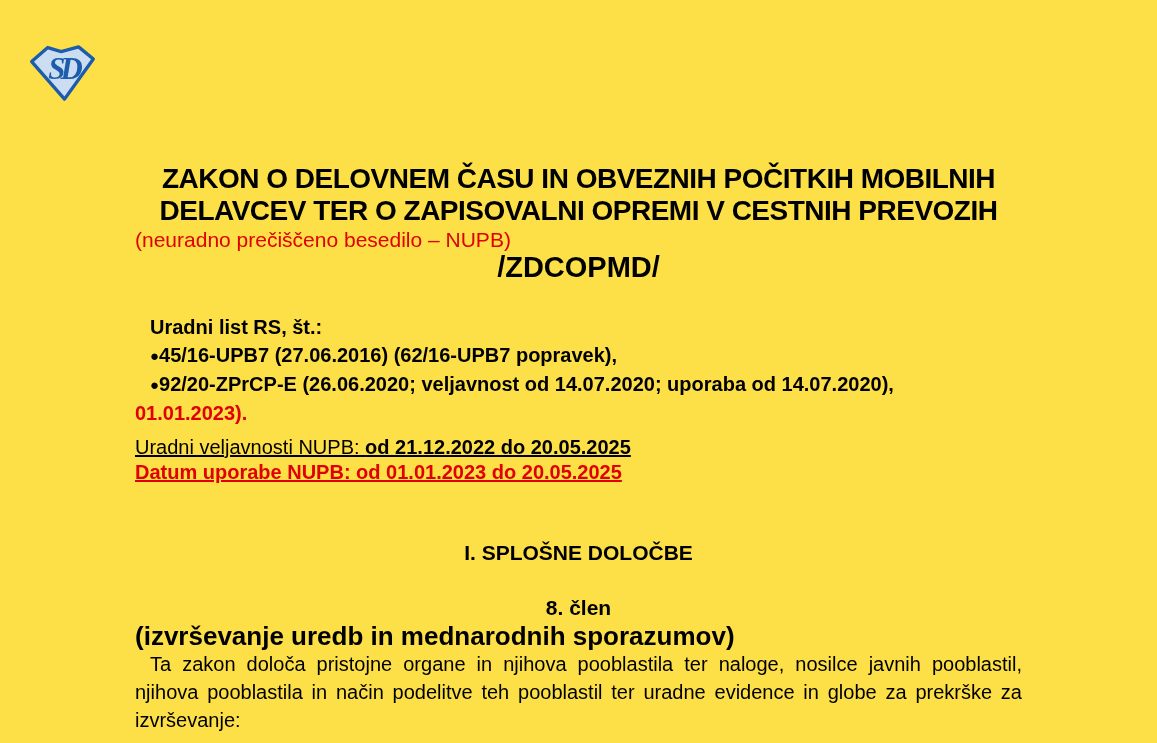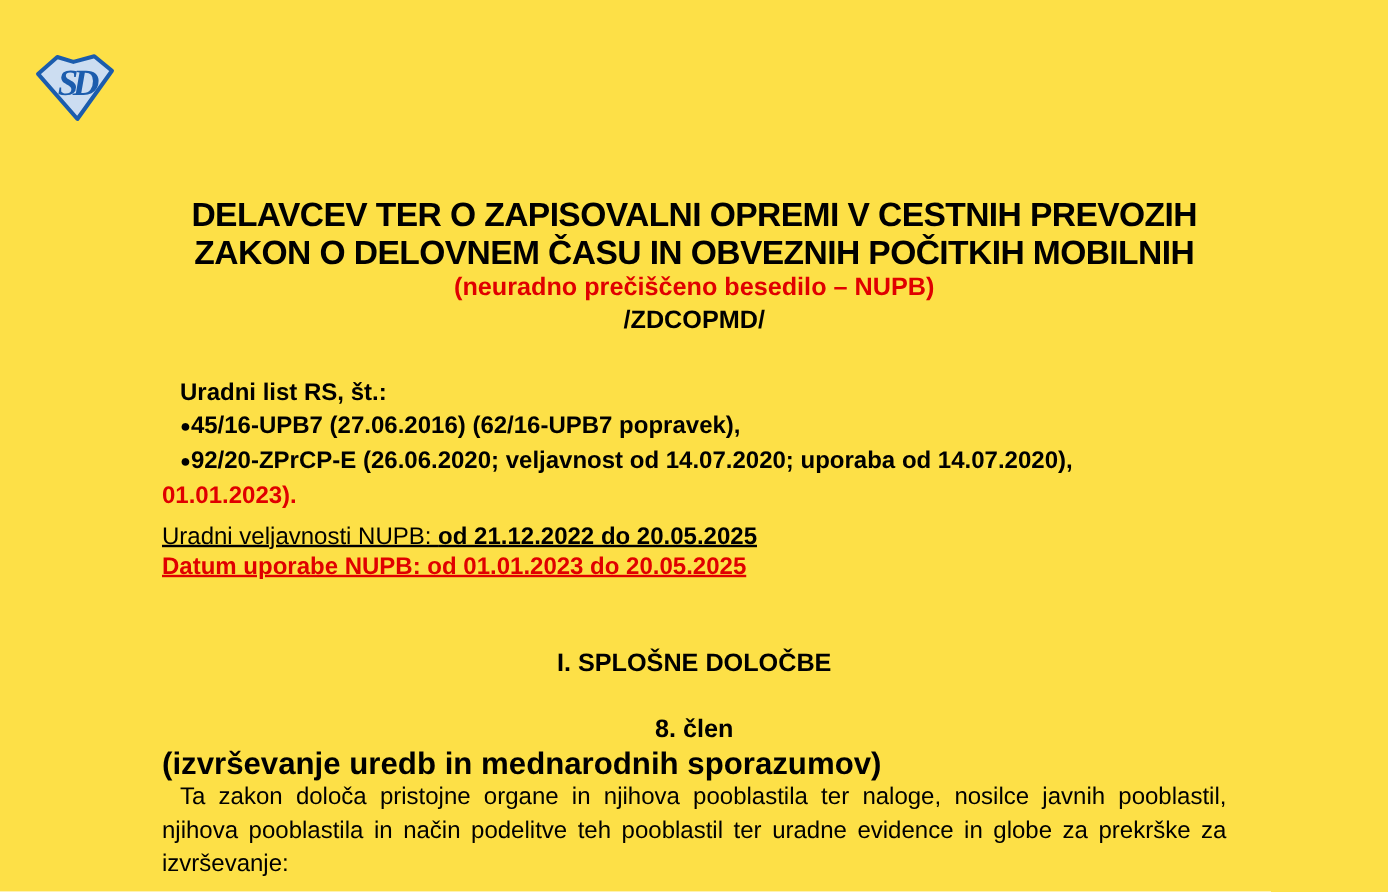--- a/index.html
+++ b/index.html
@@ -30,26 +30,26 @@
     margin-top: 163px;
     font-size: 28px;
     line-height: 32px;
     font-weight: bold;
     text-align: center;
     letter-spacing: -0.5px;
   }
   .subtitle {
     font-size: 21px;
     line-height: 26px;
-    font-weight: bold;
-    text-align: center;
+    font-weight: normal;
+    text-align: left;
     color: var(--red);
   }
   .code {
-    font-size: 21px;
+    font-size: 29px;
     line-height: 28px;
     font-weight: bold;
     text-align: center;
   }
   .gazette { font-size: 20px; line-height: 28px; font-weight: bold; }
   .gazette-intro { margin-top: 32px; padding-left: 15px; }
   .ref-item { padding-left: 15px; }
   .ref-item .bullet { font-size: 15px; vertical-align: 1px; }
   .ref-red { color: var(--red); }
   .ref-red-l1 {
@@ -99,22 +99,22 @@
   <div class="logo">
     <svg viewBox="0 0 100 86" width="67" height="58">
       <path d="M4 26 L28 5 L48 11 L74 4 L96 22 L53 82 Z" fill="#ccddf1" stroke="#1b5cad" stroke-width="5" stroke-linejoin="round"></path>
       <text x="51" y="52" text-anchor="middle" font-family="Liberation Serif, serif" font-size="46" font-style="italic" font-weight="bold" fill="#1b5cad" letter-spacing="-7">SD</text>
     </svg>
   </div>
 
   <div class="content">
 
     <div class="title">
+      <div>ZAKON O DELOVNEM ČASU IN OBVEZNIH POČITKIH MOBILNIH</div>
       <div>DELAVCEV TER O ZAPISOVALNI OPREMI V CESTNIH PREVOZIH</div>
-      <div>ZAKON O DELOVNEM ČASU IN OBVEZNIH POČITKIH MOBILNIH</div>
     </div>
 
     <div class="subtitle">(neuradno prečiščeno besedilo – NUPB)</div>
 
     <div class="code">/ZDCOPMD/</div>
 
     <div class="gazette">
       <div class="gazette-intro">Uradni list RS, št.:</div>
 
       <div class="ref-item"><span class="bullet">●</span><span>45/16-UPB7 (27.06.2016) (62/16-UPB7 popravek),</span></div>

